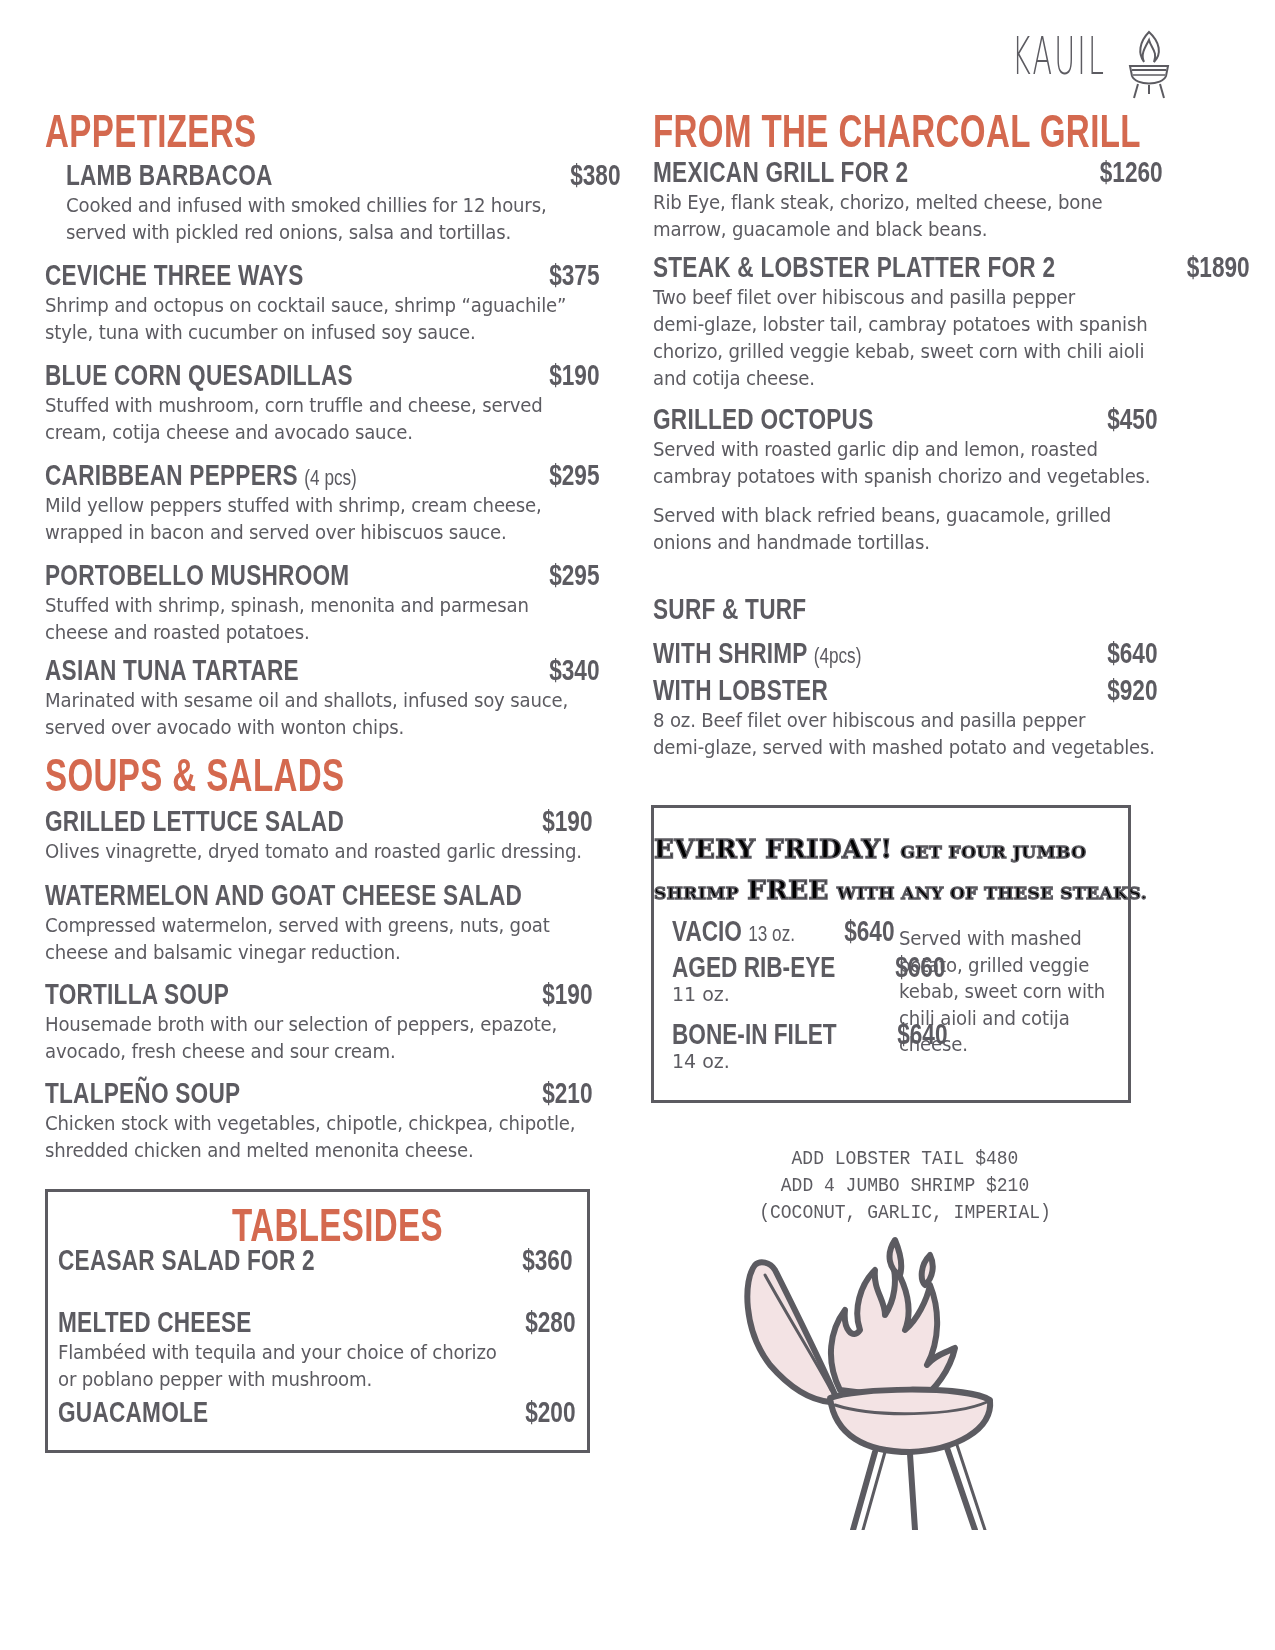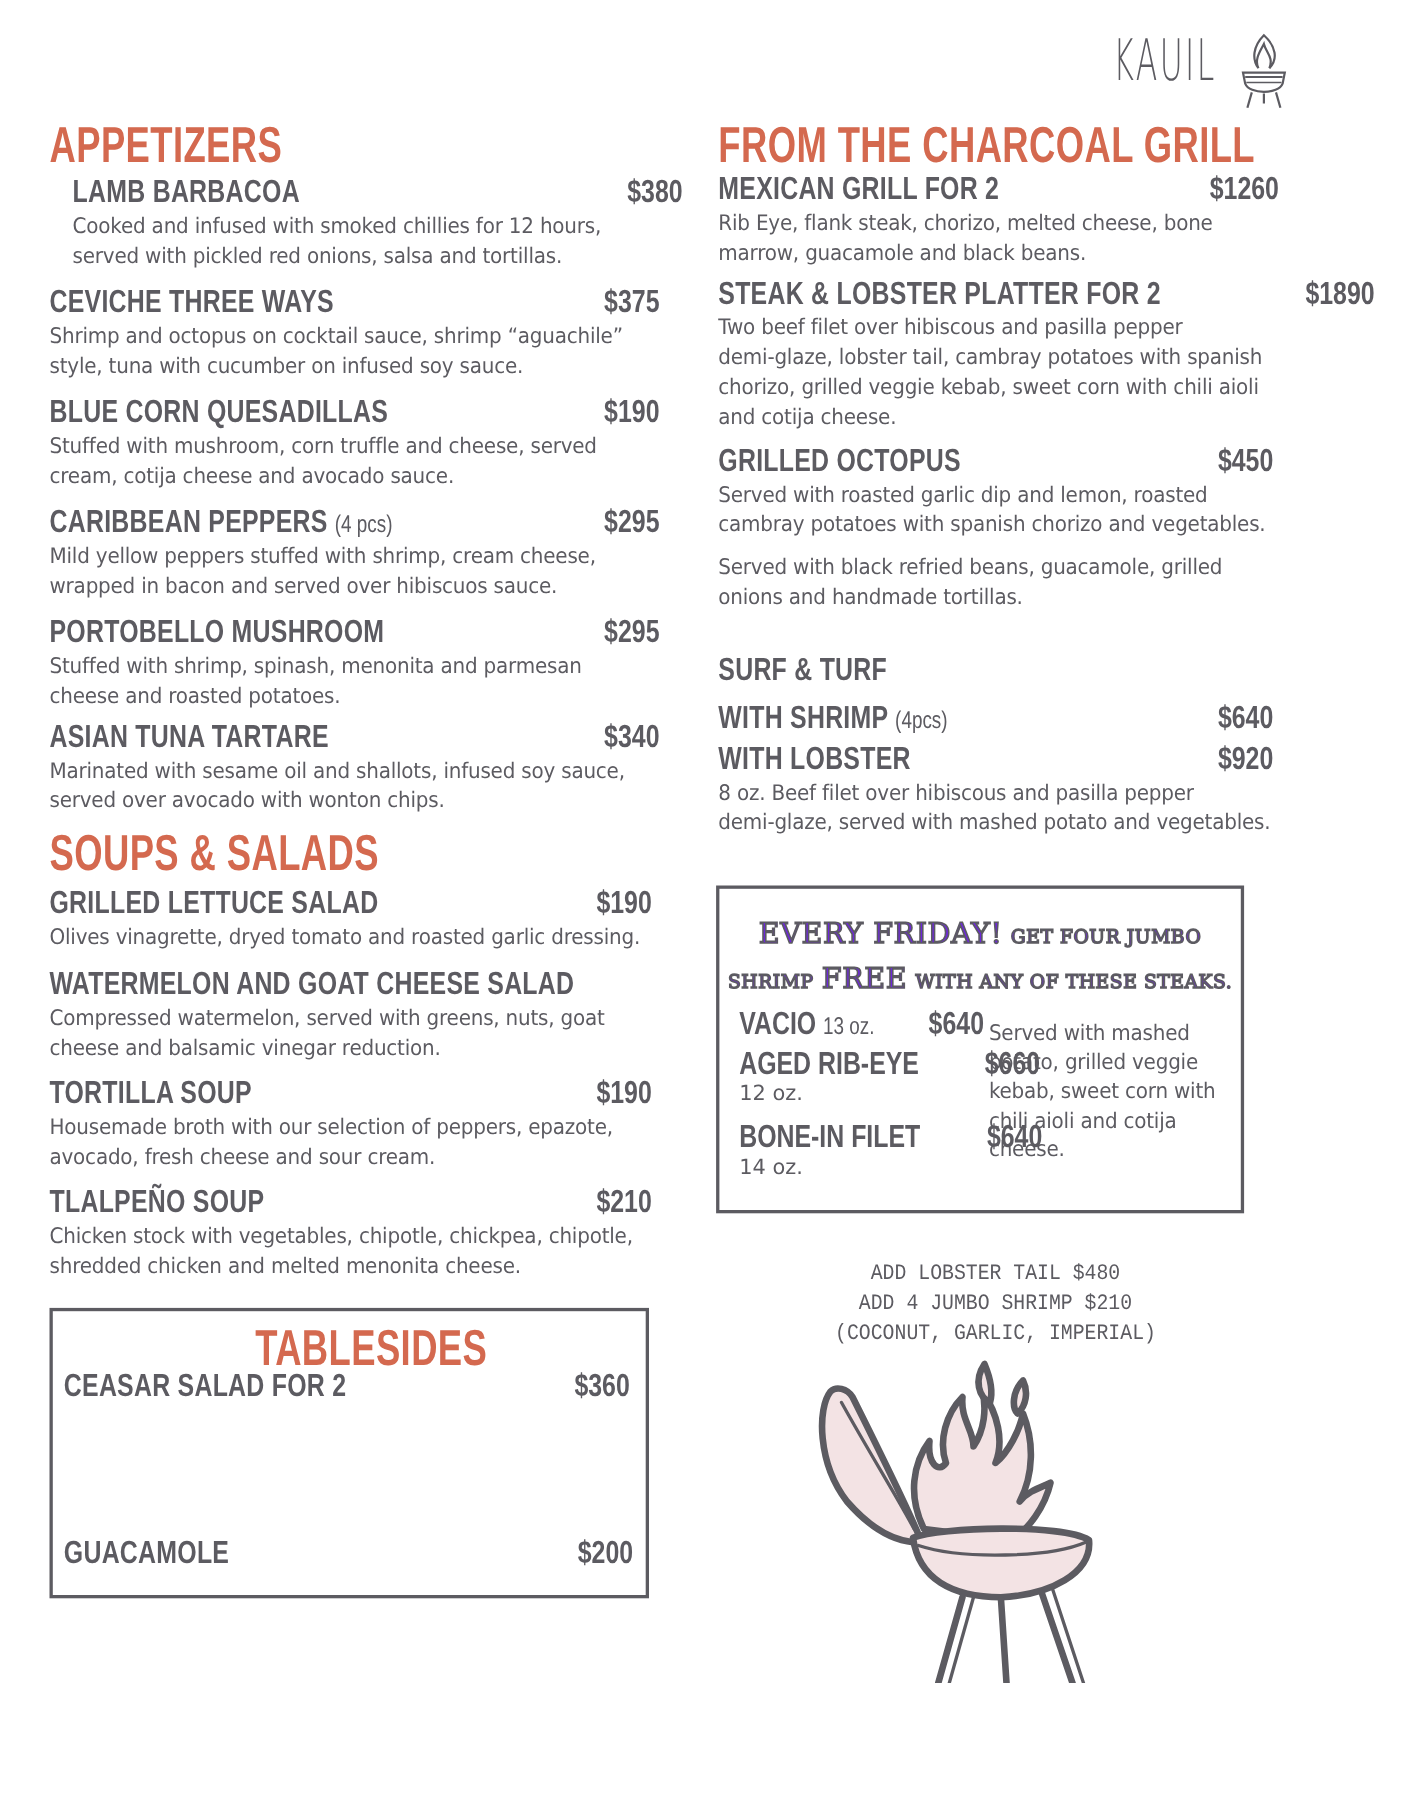--- a/index.html
+++ b/index.html
@@ -8,21 +8,21 @@
   .sec-title { position: absolute; color: #d4694f; font-family: "Liberation Sans", sans-serif; font-weight: bold; font-size: 46px; letter-spacing: 0.5px; transform: scaleX(0.72); transform-origin: left top; white-space: nowrap; line-height: 1; }
   .item { position: absolute; }
   .item-row { display: flex; justify-content: space-between; align-items: baseline; }
   .item-name { font-family: "Liberation Sans", sans-serif; font-weight: bold; font-size: 29px; color: #5c5b61; transform: scaleX(0.78); transform-origin: left center; white-space: nowrap; line-height: 1.05; letter-spacing: 0.3px; }
   .item-name .small { font-weight: normal; font-size: 22px; letter-spacing: 0; }
   .item-price { font-family: "Liberation Sans", sans-serif; font-weight: bold; font-size: 29px; color: #5c5b61; transform: scaleX(0.78); transform-origin: right center; white-space: nowrap; line-height: 1.05; }
   .item-desc { font-family: "DejaVu Sans", sans-serif; font-size: 19.5px; color: #5c5b61; line-height: 27px; letter-spacing: -0.2px; transform: scaleX(0.93); transform-origin: left top; white-space: nowrap; margin-top: 2px; }
   .box { position: absolute; border: 3px solid #5c5b61; background: #fff; }
   .logo { position: absolute; left: 1012px; top: 30px; }
   .logo-text { font-family: "DejaVu Sans", sans-serif; font-size: 52px; font-weight: 200; color: #5c5b61; letter-spacing: 4px; transform: scaleX(0.55); transform-origin: left top; display: inline-block; line-height: 1; }
-  .promo-title { text-align: center; font-family: "DejaVu Serif", serif; font-weight: normal; color: #6d28d9; -webkit-text-stroke: 1.4px #5c5b61; letter-spacing: 0.5px; white-space: nowrap; }
+  .promo-title { font-family: "DejaVu Serif", serif; font-weight: bold; color: #000000; -webkit-text-stroke: 1.4px #5c5b61; letter-spacing: 0.5px; white-space: nowrap; }
   .promo-line { font-size: 22px; line-height: 38px; }
   .promo-line .big { font-size: 26px; }
   .promo-line .sm { font-size: 17px; }
   .steak-name { font-family: "Liberation Sans", sans-serif; font-weight: bold; font-size: 29px; color: #5c5b61; transform: scaleX(0.78); transform-origin: left center; white-space: nowrap; display: inline-block; line-height: 1.05; }
   .steak-name .small { font-weight: normal; font-size: 22px; }
   .extras { position: absolute; left: 740px; top: 1145px; width: 330px; text-align: center; font-family: Liberation Mono, monospace; font-size: 20px; line-height: 27px; color: #5c5b61; }
   .extras div { transform: scaleX(0.9); white-space: nowrap; }
 </style>
 </head>
 <body>
@@ -156,20 +156,30 @@
 <div class="box" style="left:45px; top:1189px; width:545px; height:264px;">
   <div class="sec-title" style="position:relative; left:0; top:10px; transform:none; text-align:center; font-size:46px; width:100%;padding-left:40px;">
     <span style="display:inline-block; transform:scaleX(0.72);">TABLESIDES</span>
   </div>
   <div class="item" style="left:10px; top:53px; width:515px;">
     <div class="item-row">
         <span class="item-name">CEASAR SALAD FOR 2</span>
         <span class="item-price">$360</span>
       </div>
   </div>
+  <div class="item" style="left:10px; top:115px; width:518px;">
+    <div class="item-row">
+        <span class="item-name">MELTED CHEESE</span>
+        <span class="item-price">$280</span>
+      </div>
+    <div class="item-desc">
+        <div>Flambéed with tequila and your choice of chorizo</div>
+        <div>or poblano pepper with mushroom.</div>
+      </div>
+  </div>
   <div class="item" style="left:10px; top:205px; width:518px;">
     <div class="item-row">
         <span class="item-name">GUACAMOLE</span>
         <span class="item-price">$200</span>
       </div>
   </div>
 </div>
 
 <div class="sec-title" style="left:653px; top:108px;">FROM THE CHARCOAL GRILL</div>
 
@@ -243,21 +253,21 @@
 
   <div style="position:absolute; left:18px; top:108px; width:215px;">
     <div class="item-row">
       <span class="steak-name"><span>VACIO</span> <span class="small">13 oz.</span></span>
       <span class="item-price">$640</span>
     </div>
     <div class="item-row" style="margin-top:6px;">
       <span class="steak-name">AGED RIB-EYE</span>
       <span class="item-price">$660</span>
     </div>
-    <div style="font-family:'DejaVu Sans',sans-serif; font-size:19px; line-height:22px;">12 oz.</div>
+    <div style="font-family:'DejaVu Sans',sans-serif; font-size:19px; line-height:22px;">11 oz.</div>
     <div class="item-row" style="margin-top:14px;">
       <span class="steak-name">BONE-IN FILET</span>
       <span class="item-price">$640</span>
     </div>
     <div style="font-family:'DejaVu Sans',sans-serif; font-size:19px; line-height:24px;">14 oz.</div>
   </div>
 
   <div class="item-desc" style="position:absolute; left:245px; top:116px; line-height:26.5px;">
     <div>Served with mashed</div>
       <div>potato, grilled veggie</div>

